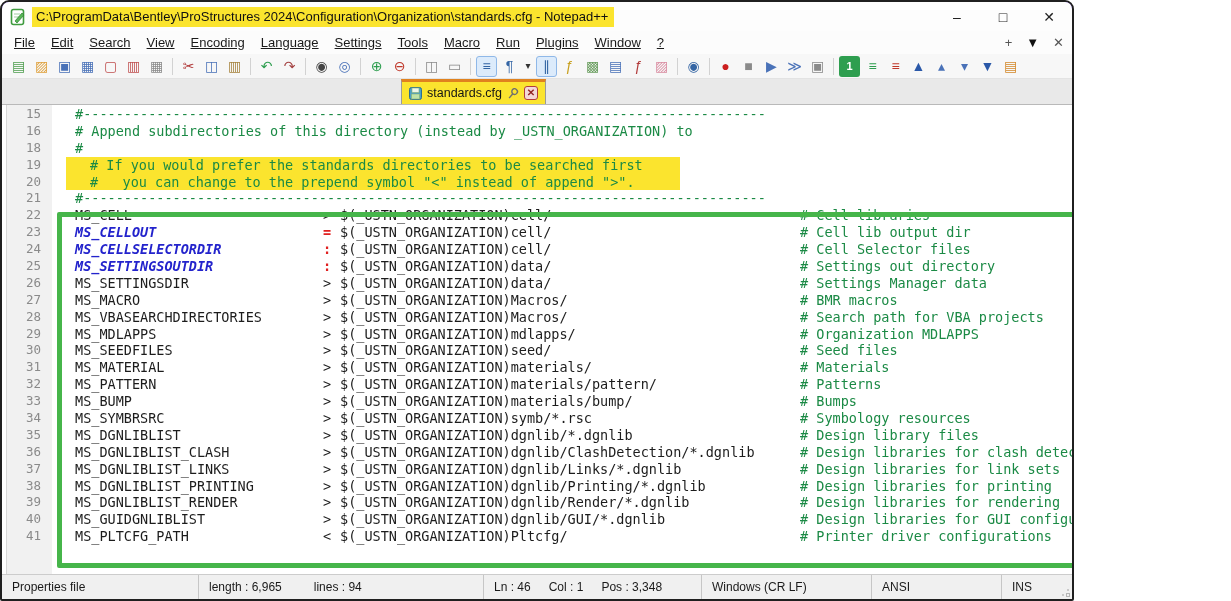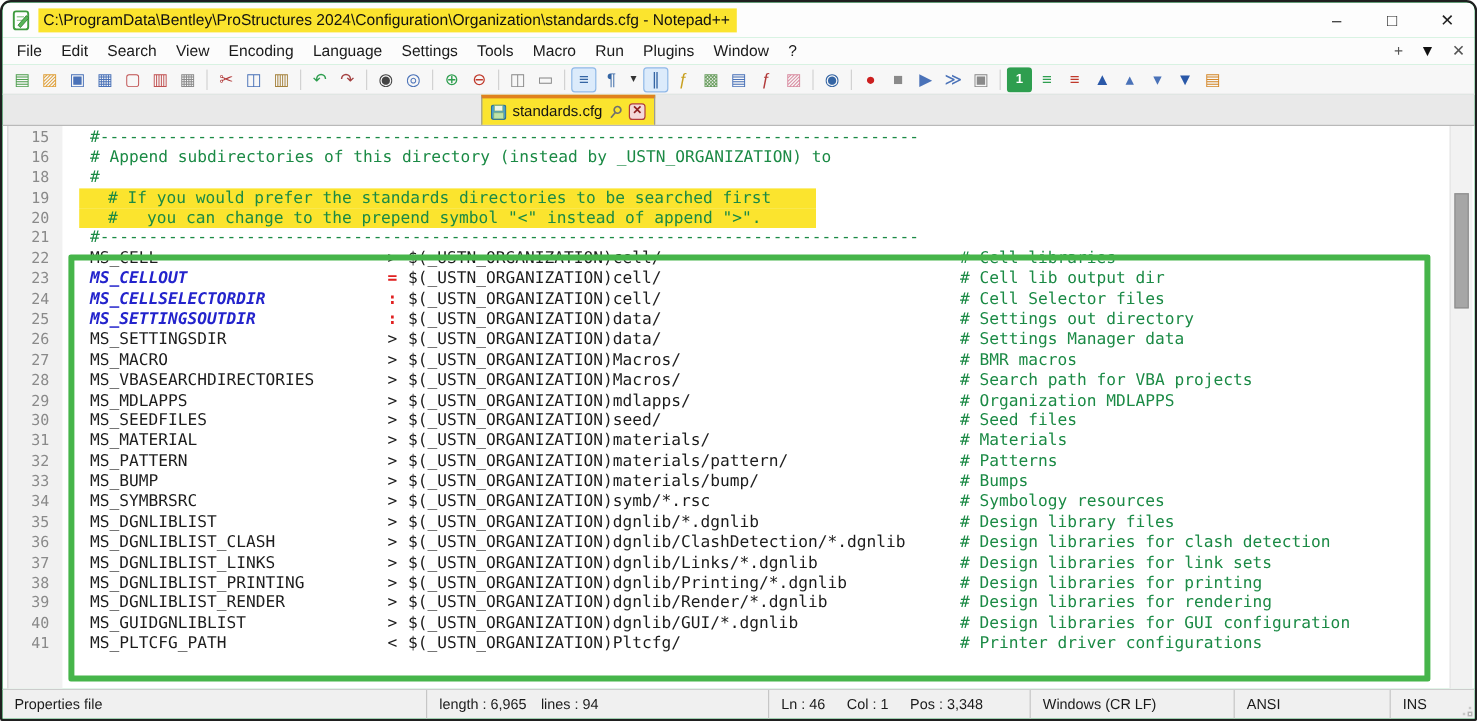--- a/index.html
+++ b/index.html
@@ -1,37 +1,37 @@
 <!DOCTYPE html>
 <html style="--hl: #fbe42e; --agrn: #46b54a; --cgrn: #1b8a45; --kblu: #2323cc; --ored: #e02020; --txt: #1c1c1c; --tab-orange: #e0821e;"><head>
 <meta charset="utf-8">
 <style>
   * { margin:0; padding:0; box-sizing:border-box; }
   html,body { width:1231px; height:601px; background:#ffffff; }
   body { font-family:"Liberation Sans", sans-serif; }
 
   #window {
-    width:1231px; height:601px;
+    width:1074px; height:601px;
     border:2px solid #1f1f1f;
     border-radius:9px 9px 2px 2px;
     overflow:hidden;
     display:flex; flex-direction:column;
-    background:#22c55e;
+    background:#8b5cf6;
   }
 
   
   #titlebar { height:29px; display:flex; align-items:center; background:#fdfdfd; padding-left:7px; flex:0 0 auto; }
   #app-icon { width:18px; height:18px; margin-right:5px; flex:0 0 auto; }
   #title-text { font-size:13px; color:#111; background:var(--hl); padding:2px 6px 3px 4px; white-space:nowrap; }
   #win-controls { margin-left:auto; display:flex; height:100%; }
   .win-btn { width:46px; height:100%; display:flex; align-items:center; justify-content:center; font-size:14px; color:#222; cursor:default; }
 
   
   #menubar { height:23px; display:flex; align-items:center; background:#fcfcfc; padding-left:4px; font-size:13px; color:#1a1a1a; flex:0 0 auto; }
-  .menu-item { padding:2px 8px 3px 8px; white-space:nowrap; }
+  .menu-item { padding:2px 8px 3px 8px; white-space:nowrap;text-decoration:underline; }
   #menubar-right { margin-left:auto; display:flex; align-items:center; padding-right:8px; gap:14px; color:#555; }
   #menubar-right .mbtn { font-size:13px; }
   #menubar-dropdown-button { color:#111; font-size:11px; }
 
   
   #toolbar { height:25px; display:flex; align-items:center; padding-left:5px; background:#f7f7f7; border-bottom:1px solid #e3e3e3; flex:0 0 auto; }
   .tbi { width:21px; height:21px; margin:0 1px; display:flex; align-items:center; justify-content:center;
          font-size:14px; line-height:1; border-radius:3px; border:1px solid transparent; }
   .tbi.small { width:12px; font-size:10px; }
   .tbi.active { background:#dcebfb; border-color:#8fb8e8; }
@@ -71,21 +71,21 @@
                border:5px solid var(--agrn); border-radius:2px; pointer-events:none; }
 
   #vscrollbar { position:absolute; top:0; bottom:0; left:1206px; width:19px; background:#f2f2f2; border-left:1px solid #e4e4e4; }
   #vscroll-thumb { position:absolute; left:3px; width:12px; top:56px; height:96px; background:#a6a6a6; border:1px solid #8f8f8f; }
 
   
   #statusbar { height:25px; flex:0 0 auto; background:#f0f0f0; border-top:1px solid #cccccc;
                display:flex; align-items:center; font-size:12px; color:#1a1a1a; }
   .sb-sec { height:100%; display:flex; align-items:center; padding:0 10px; border-right:1px solid #c6c6c6; white-space:nowrap; }
   #sb-doctype { flex:1 1 auto; }
-  #sb-size { width:285px; gap:12px; }
+  #sb-size { width:285px; gap:32px; }
   #sb-pos  { width:218px; gap:18px; }
   #sb-eol  { width:170px; }
   #sb-enc  { width:130px; }
   #sb-ins  { width:56px; border-right:none; }
   #sb-grip { width:14px; height:100%; position:relative; }
   #sb-grip::after { content:""; position:absolute; right:3px; bottom:3px; width:2px; height:2px;
                     color:#9a9a9a; box-shadow:0 0 0 1px #b5b5b5, -5px 0 0 0 #c9c9c9, 0 -5px 0 0 #c9c9c9; }
 </style>
 </head>
 <body>

